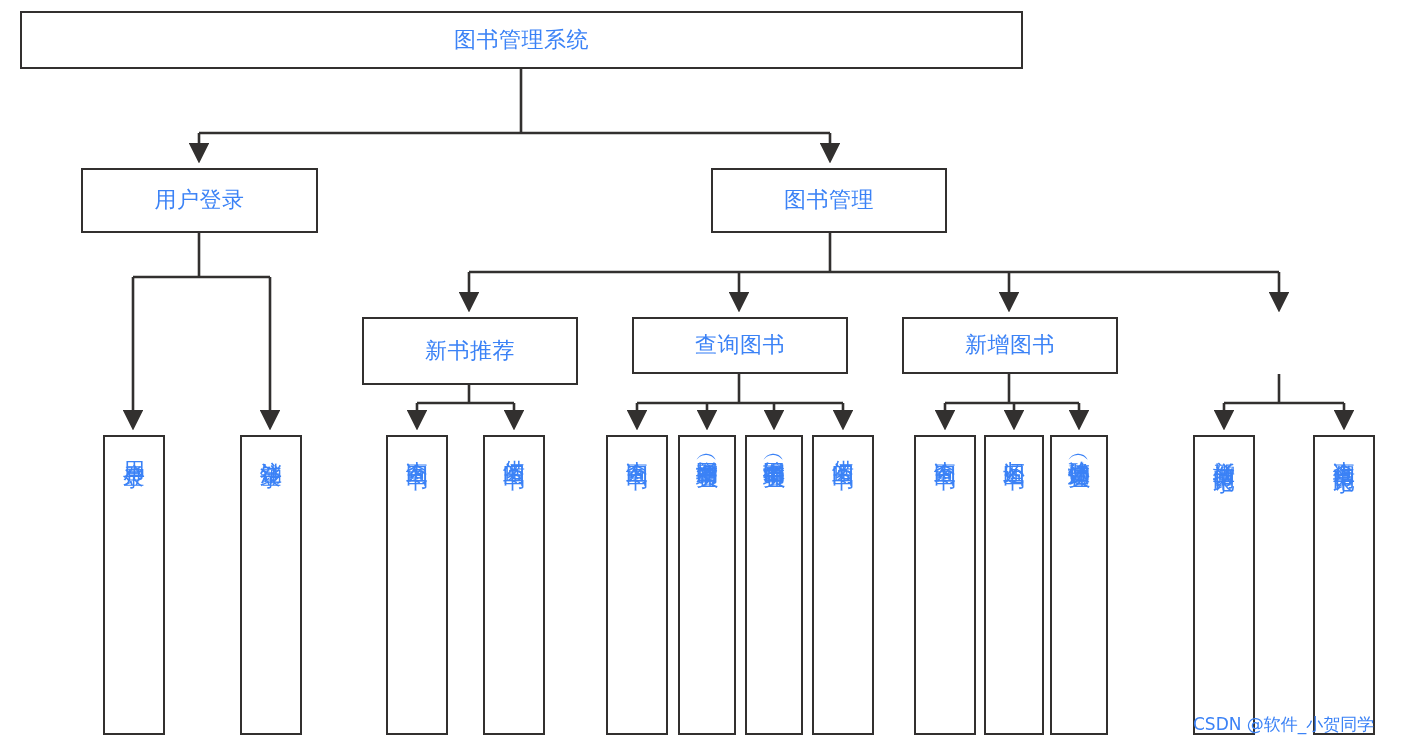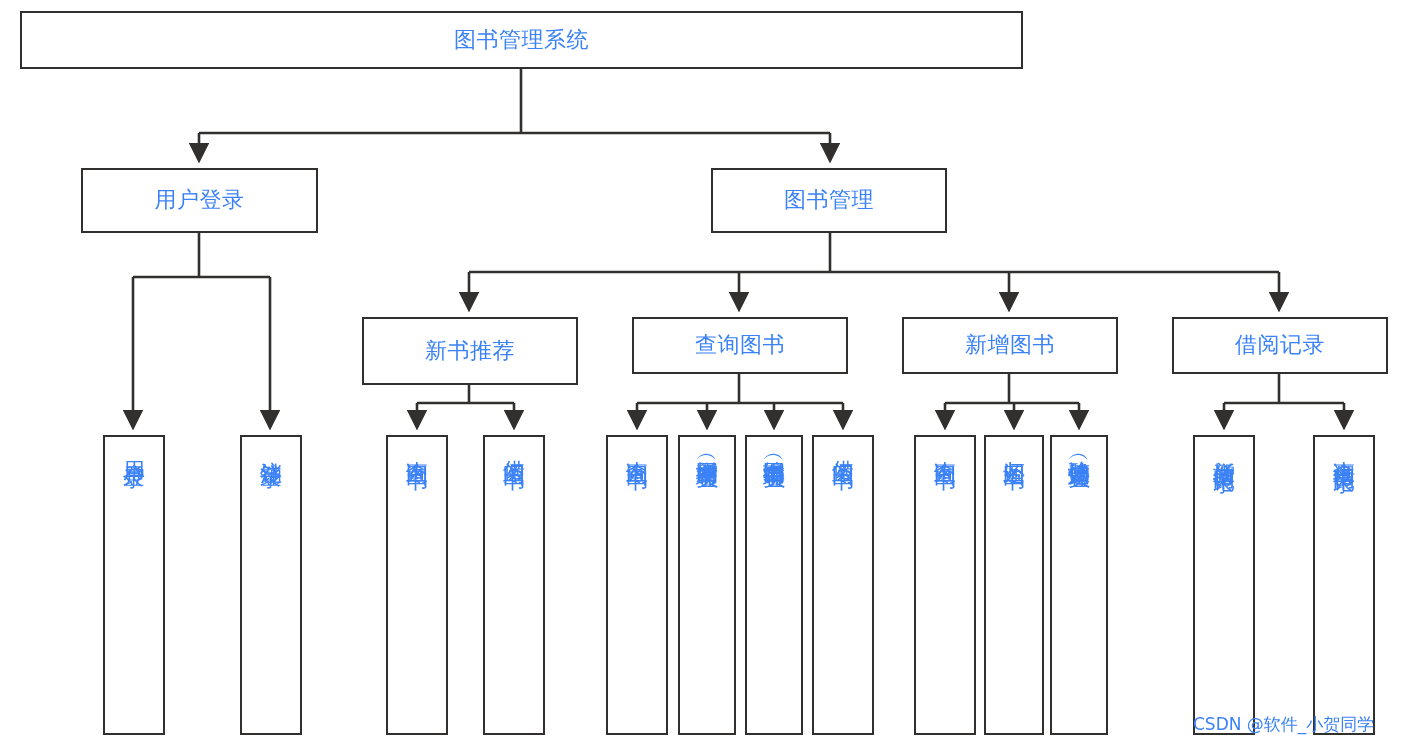--- a/index.html
+++ b/index.html
@@ -141,23 +141,20 @@
 
   <div class="node horiz" style="left:362px; top:317px; width:216px; height:68px;">
     <span class="node-label">新书推荐</span>
   </div>
   <div class="node horiz" style="left:632px; top:317px; width:216px; height:57px;">
     <span class="node-label">查询图书</span>
   </div>
   <div class="node horiz" style="left:902px; top:317px; width:216px; height:57px;">
     <span class="node-label">新增图书</span>
   </div>
-  <div class="node horiz" style="left:1172px; top:317px; width:216px; height:57px;">
-    <span class="node-label">借阅记录</span>
-  </div>
 
   <div class="node vert" style="left:103px; top:435px; width:62px; height:300px;">
     <span class="node-label">用户登录</span>
   </div>
   <div class="node vert" style="left:240px; top:435px; width:62px; height:300px;">
     <span class="node-label">注销登录</span>
   </div>
 
   <div class="node vert" style="left:386px; top:435px; width:62px; height:300px;">
     <span class="node-label">查询图书</span>

